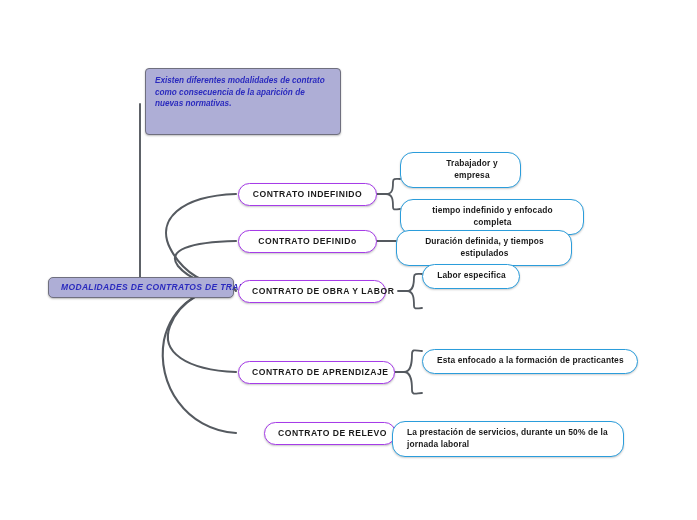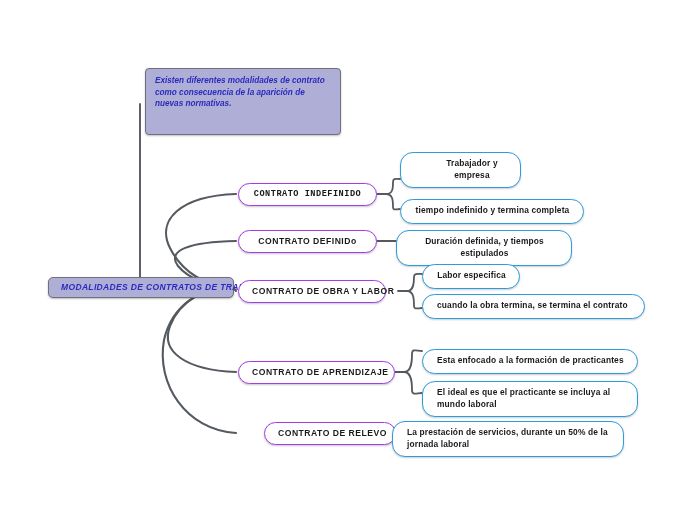--- a/index.html
+++ b/index.html
@@ -148,55 +148,49 @@
   </svg>
 
   <div class="node note" style="left:145px; top:68px; width:196px;">
     <span class="txt">Existen diferentes modalidades de contrato como consecuencia de la aparición de nuevas normativas.</span>
   </div>
 
   <div class="node root" style="left:48px; top:277px; width:186px;">
     <span class="txt">MODALIDADES DE CONTRATOS DE TRABAJO.</span>
   </div>
 
-  <div class="node topic" style="left:238px; top:183px; width:139px;font-family:Liberation Mono, monospace;">
+  <div class="node topic" style="left:238px; top:183px; width:139px;">
     <span class="txt">CONTRATO INDEFINIDO</span>
   </div>
   <div class="node leaf center" style="left:400px; top:152px; width:121px;padding-left:36px;">
     <span class="txt">Trabajador y empresa</span>
   </div>
   <div class="node leaf center" style="left:400px; top:199px; width:184px;">
-    <span class="txt">tiempo indefinido y termina completa</span>
+    <span class="txt">tiempo indefinido y enfocado completa</span>
   </div>
 
   <div class="node topic" style="left:238px; top:230px; width:139px;">
     <span class="txt">CONTRATO DEFINIDo</span>
   </div>
   <div class="node leaf center" style="left:396px; top:230px; width:176px;">
     <span class="txt">Duración definida, y tiempos estipulados</span>
   </div>
 
   <div class="node topic" style="left:238px; top:280px; width:148px;justify-content:center;">
     <span class="txt">CONTRATO DE OBRA Y LABOR</span>
   </div>
   <div class="node leaf center" style="left:422px; top:264px; width:98px;">
     <span class="txt">Labor especifica</span>
   </div>
-  <div class="node leaf" style="left:422px; top:294px; width:223px;">
-    <span class="txt">cuando la obra termina, se termina el contrato</span>
-  </div>
 
   <div class="node topic" style="left:238px; top:361px; width:157px;">
     <span class="txt">CONTRATO DE APRENDIZAJE</span>
   </div>
   <div class="node leaf" style="left:422px; top:339px; width:216px;margin-top:10px;">
     <span class="txt">Esta enfocado a la formación de practicantes</span>
-  </div>
-  <div class="node leaf" style="left:422px; top:381px; width:216px;">
-    <span class="txt">El ideal es que el practicante se incluya al mundo laboral</span>
   </div>
 
   <div class="node topic" style="left:238px; top:422px; width:132px;margin-left:26px;">
     <span class="txt">CONTRATO DE RELEVO</span>
   </div>
   <div class="node leaf" style="left:392px; top:421px; width:232px;">
     <span class="txt">La prestación de servicios, durante un 50% de la jornada laboral</span>
   </div>
 
 </div>

